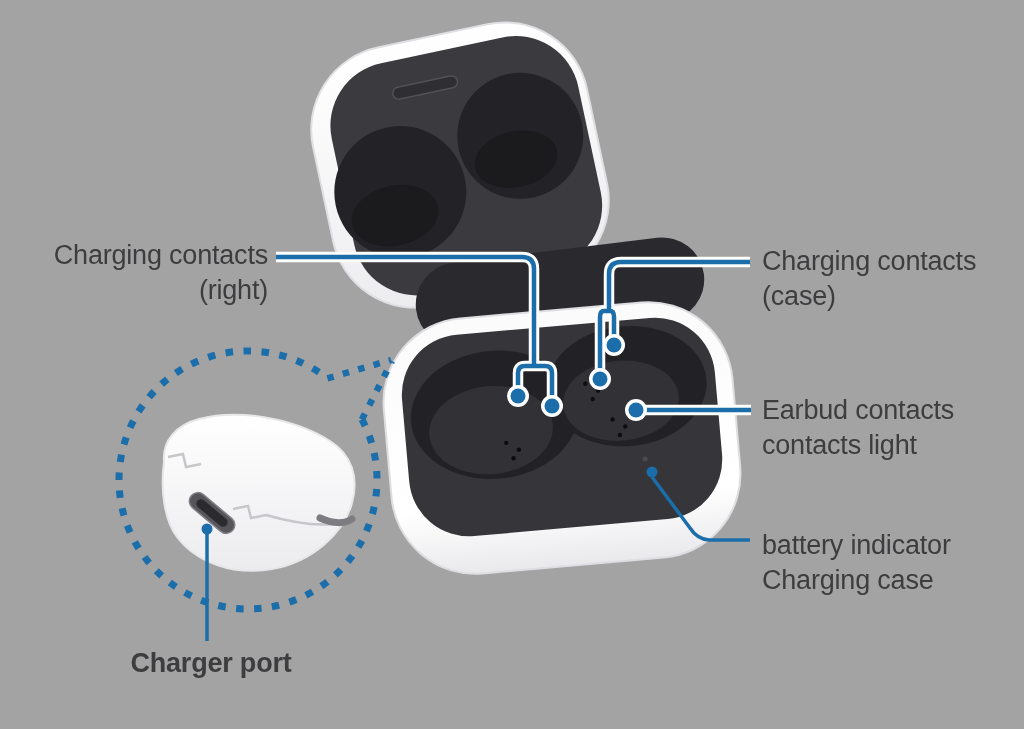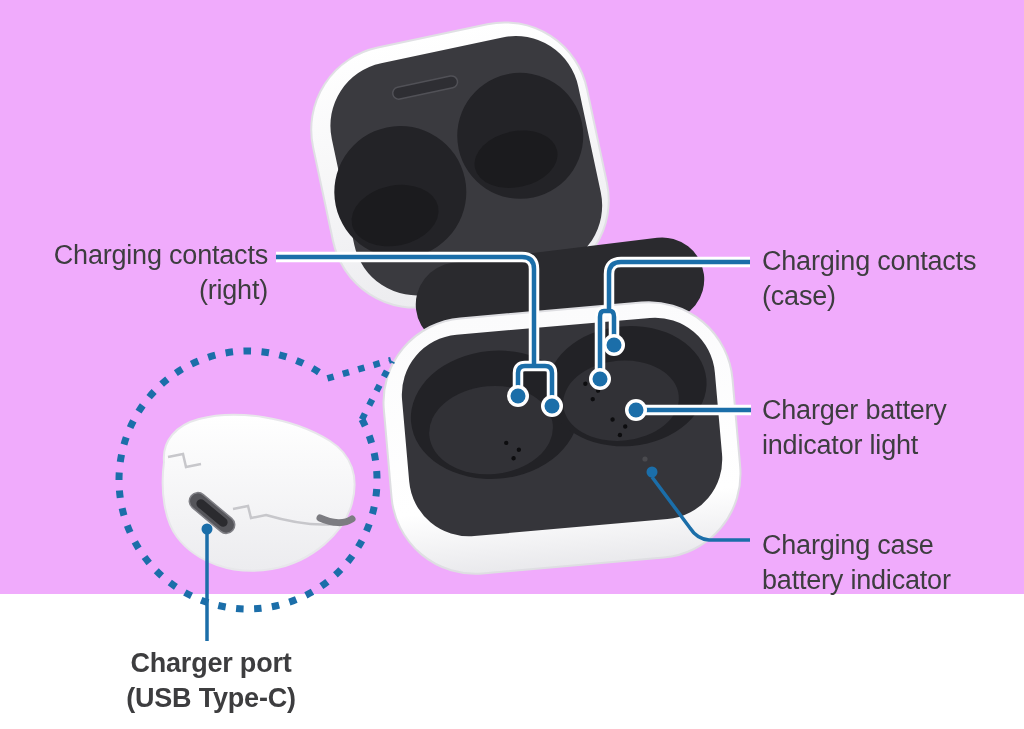--- a/index.html
+++ b/index.html
@@ -4,21 +4,21 @@
 <style>
   :root{
     --blue:#1b6ea9;
     --text:#3d3d3f;
     --shell-stroke:#e0e0e4;
     --lid-dark:#3a3a3f;
     --lid-darker:#232327;
   }
   html,body{margin:0;padding:0;background:#ffffff;}
   body{width:1024px;height:729px;overflow:hidden;font-family:"Liberation Sans",sans-serif;}
-  .stage{position:relative;width:1024px;height:594px;background:#f0abfc;}
+  .stage{position:relative;width:1024px;height:729px;background:#a3a3a3;}
   .stage svg{position:absolute;left:0;top:0;}
   .label{
     position:absolute;
     font-size:27px;
     line-height:35px;
     color:var(--text);
     letter-spacing:-0.2px;
     white-space:nowrap;
   }
   .label.align-right{text-align:right;}
@@ -132,27 +132,26 @@
     <div>Charging contacts</div>
     <div>(right)</div>
   </div>
 
   <div class="label" style="left:762px;top:244px;">
     <div>Charging contacts</div>
     <div>(case)</div>
   </div>
 
   <div class="label" style="left:762px;top:393px;">
-    <div>Charger battery</div>
-    <div>indicator light</div>
+    <div>Earbud contacts</div>
+    <div>contacts light</div>
   </div>
 
   <div class="label" style="left:762px;top:528px;">
+    <div>battery indicator</div>
     <div>Charging case</div>
-    <div>battery indicator</div>
   </div>
 
   <div class="label align-center" style="left:86px;top:646px;width:250px;font-weight:bold;">
     <div>Charger port</div>
-    <div>(USB Type-C)</div>
   </div>
 
 </div>
 
 </body></html>

